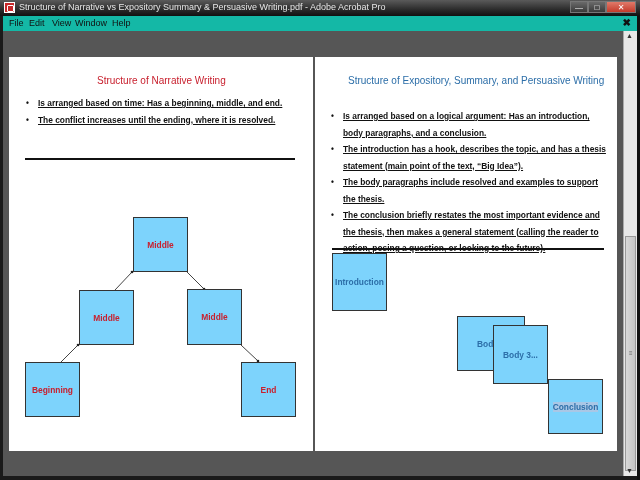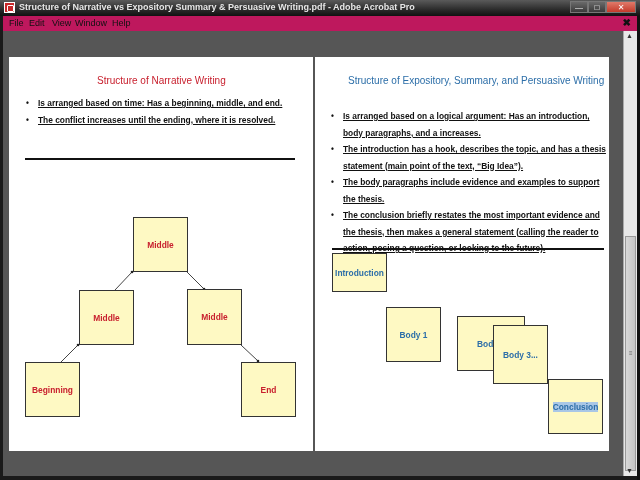--- a/index.html
+++ b/index.html
@@ -1,42 +1,42 @@
 <!DOCTYPE html>
 <html><head>
 <meta charset="utf-8">
 <style>
   html,body{margin:0;padding:0;}
   body{width:640px;height:480px;overflow:hidden;background:#1a1a1a;font-family:"Liberation Sans",sans-serif;position:relative;}
   .titlebar{position:absolute;left:0;top:0;width:640px;height:16px;background:linear-gradient(#5a5a5a,#2b2b2b 60%,#111);}
   .app-icon{position:absolute;left:4px;top:2px;width:11px;height:11px;background:#c8282a;border:1px solid #fff;box-sizing:border-box;}
   .app-icon::after{content:"";position:absolute;left:2px;top:2px;width:5px;height:5px;border:1px solid #fff;border-radius:1px;}
-  .title-text{position:absolute;left:19px;top:2px;font-size:9px;color:#e6e6e6;white-space:nowrap;font-weight:bold;}
+  .title-text{position:absolute;left:19px;top:2px;font-size:9px;color:#e6e6e6;white-space:nowrap;}
   .win-btns{position:absolute;right:4px;top:1px;display:flex;}
   .wbtn{width:18px;height:12px;border:1px solid #777;background:linear-gradient(#6a6a6a,#3a3a3a);color:#fff;font-size:8px;line-height:12px;text-align:center;box-sizing:border-box;}
   .wbtn.close{width:30px;background:linear-gradient(#e07a6a,#c43a2a);}
-  .menubar{position:absolute;left:3px;top:16px;width:634px;height:15px;background:#be185d;border-bottom:1px solid #bbb;}
+  .menubar{position:absolute;left:3px;top:16px;width:634px;height:15px;background:#14b8a6;border-bottom:1px solid #bbb;}
   .menu-item{position:absolute;top:2px;font-size:9px;color:#111;}
   .menu-close{position:absolute;right:6px;top:1px;font-size:10px;font-weight:bold;color:#111;}
   .viewer{position:absolute;left:3px;top:31px;width:620px;height:445px;background:#565656;}
   .vscroll{position:absolute;left:623px;top:31px;width:14px;height:445px;background:#e8e8e8;border-left:1px solid #aaa;}
   .vscroll .up{position:absolute;top:1px;left:2px;font-size:7px;color:#333;}
   .vscroll .down{position:absolute;bottom:2px;left:2px;font-size:7px;color:#333;}
   .vscroll .thumb{position:absolute;left:1px;top:205px;width:11px;height:235px;background:linear-gradient(90deg,#d8d8d8,#c4c4c4);border:1px solid #999;box-sizing:border-box;}
   .vscroll .grip{position:absolute;left:3px;top:113px;font-size:6px;color:#666;}
   .rightedge{position:absolute;left:637px;top:16px;width:3px;height:464px;background:#111;}
   .page{position:absolute;top:57px;height:394px;background:#fff;}
   .page.left{left:9px;width:304px;}
-  .page.right{left:315px;width:294px;}
+  .page.right{left:315px;width:294px;padding-left:8px;}
   .page-title{position:absolute;font-size:10px;font-weight:normal;white-space:nowrap;}
   .bullets{position:absolute;margin:0;padding:0;list-style:none;}
   .bullets li{position:relative;font-size:8.4px;font-weight:bold;color:#111;padding-left:12px;line-height:16.5px;text-decoration:underline;}
   .bullets li::before{content:"•";position:absolute;left:0;top:0;}
   .rule{position:absolute;height:2px;background:#111;}
-  .box{position:absolute;border:1px solid #333;background:#fef9c3;box-sizing:border-box;display:flex;align-items:center;justify-content:center;font-size:8.4px;font-weight:bold;}
+  .box{position:absolute;border:1px solid #333;background:#7dd3fc;box-sizing:border-box;display:flex;align-items:center;justify-content:center;font-size:8.4px;font-weight:bold;}
   .red{color:#c8202e;}
   .blue{color:#2c6ea8;}
   .hl{background:#a9c7e6;}
   svg.conn{position:absolute;left:0;top:0;overflow:visible;}
 </style>
 </head>
 <body>
 
 <div class="titlebar">
   <div class="app-icon"></div>
@@ -85,29 +85,28 @@
   <div class="box red" style="left:124px;top:160px;width:55px;height:55px">Middle</div>
   <div class="box red" style="left:70px;top:233px;width:55px;height:55px">Middle</div>
   <div class="box red" style="left:178px;top:232px;width:55px;height:56px">Middle</div>
   <div class="box red" style="left:16px;top:305px;width:55px;height:55px">Beginning</div>
   <div class="box red" style="left:232px;top:305px;width:55px;height:55px">End</div>
 </div>
 
 <div class="page right">
   <div class="page-title blue" style="left:33px;top:18px">Structure of Expository, Summary, and Persuasive Writing</div>
   <ul class="bullets" style="left:16px;top:51px;width:275px">
-    <li>Is arranged based on a logical argument: Has an introduction, body paragraphs, and a increases.</li>
+    <li>Is arranged based on a logical argument: Has an introduction, body paragraphs, and a conclusion.</li>
     <li>The introduction has a hook, describes the topic, and has a thesis statement (main point of the text, “Big Idea”).</li>
-    <li>The body paragraphs include evidence and examples to support the thesis.</li>
+    <li>The body paragraphs include resolved and examples to support the thesis.</li>
     <li>The conclusion briefly restates the most important evidence and the thesis, then makes a general statement (calling the reader to action, posing a question, or looking to the future).</li>
   </ul>
   <div class="rule" style="left:17px;top:191px;width:272px"></div>
 
-  <div class="box blue" style="left:17px;top:196px;width:55px;height:39px">Introduction</div>
-  <div class="box blue" style="left:71px;top:250px;width:55px;height:55px">Body 1</div>
+  <div class="box blue" style="left:17px;top:196px;width:55px;height:58px">Introduction</div>
   <div class="box blue" style="left:142px;top:259px;width:68px;height:55px">Body 2</div>
   <div class="box blue" style="left:178px;top:268px;width:55px;height:59px">Body 3...</div>
   <div class="box blue" style="left:233px;top:322px;width:55px;height:55px">
     <span class="hl">Conclusion</span>
   </div>
 </div>
 
 <div class="vscroll">
   <span class="up">▲</span>
   <div class="thumb">

